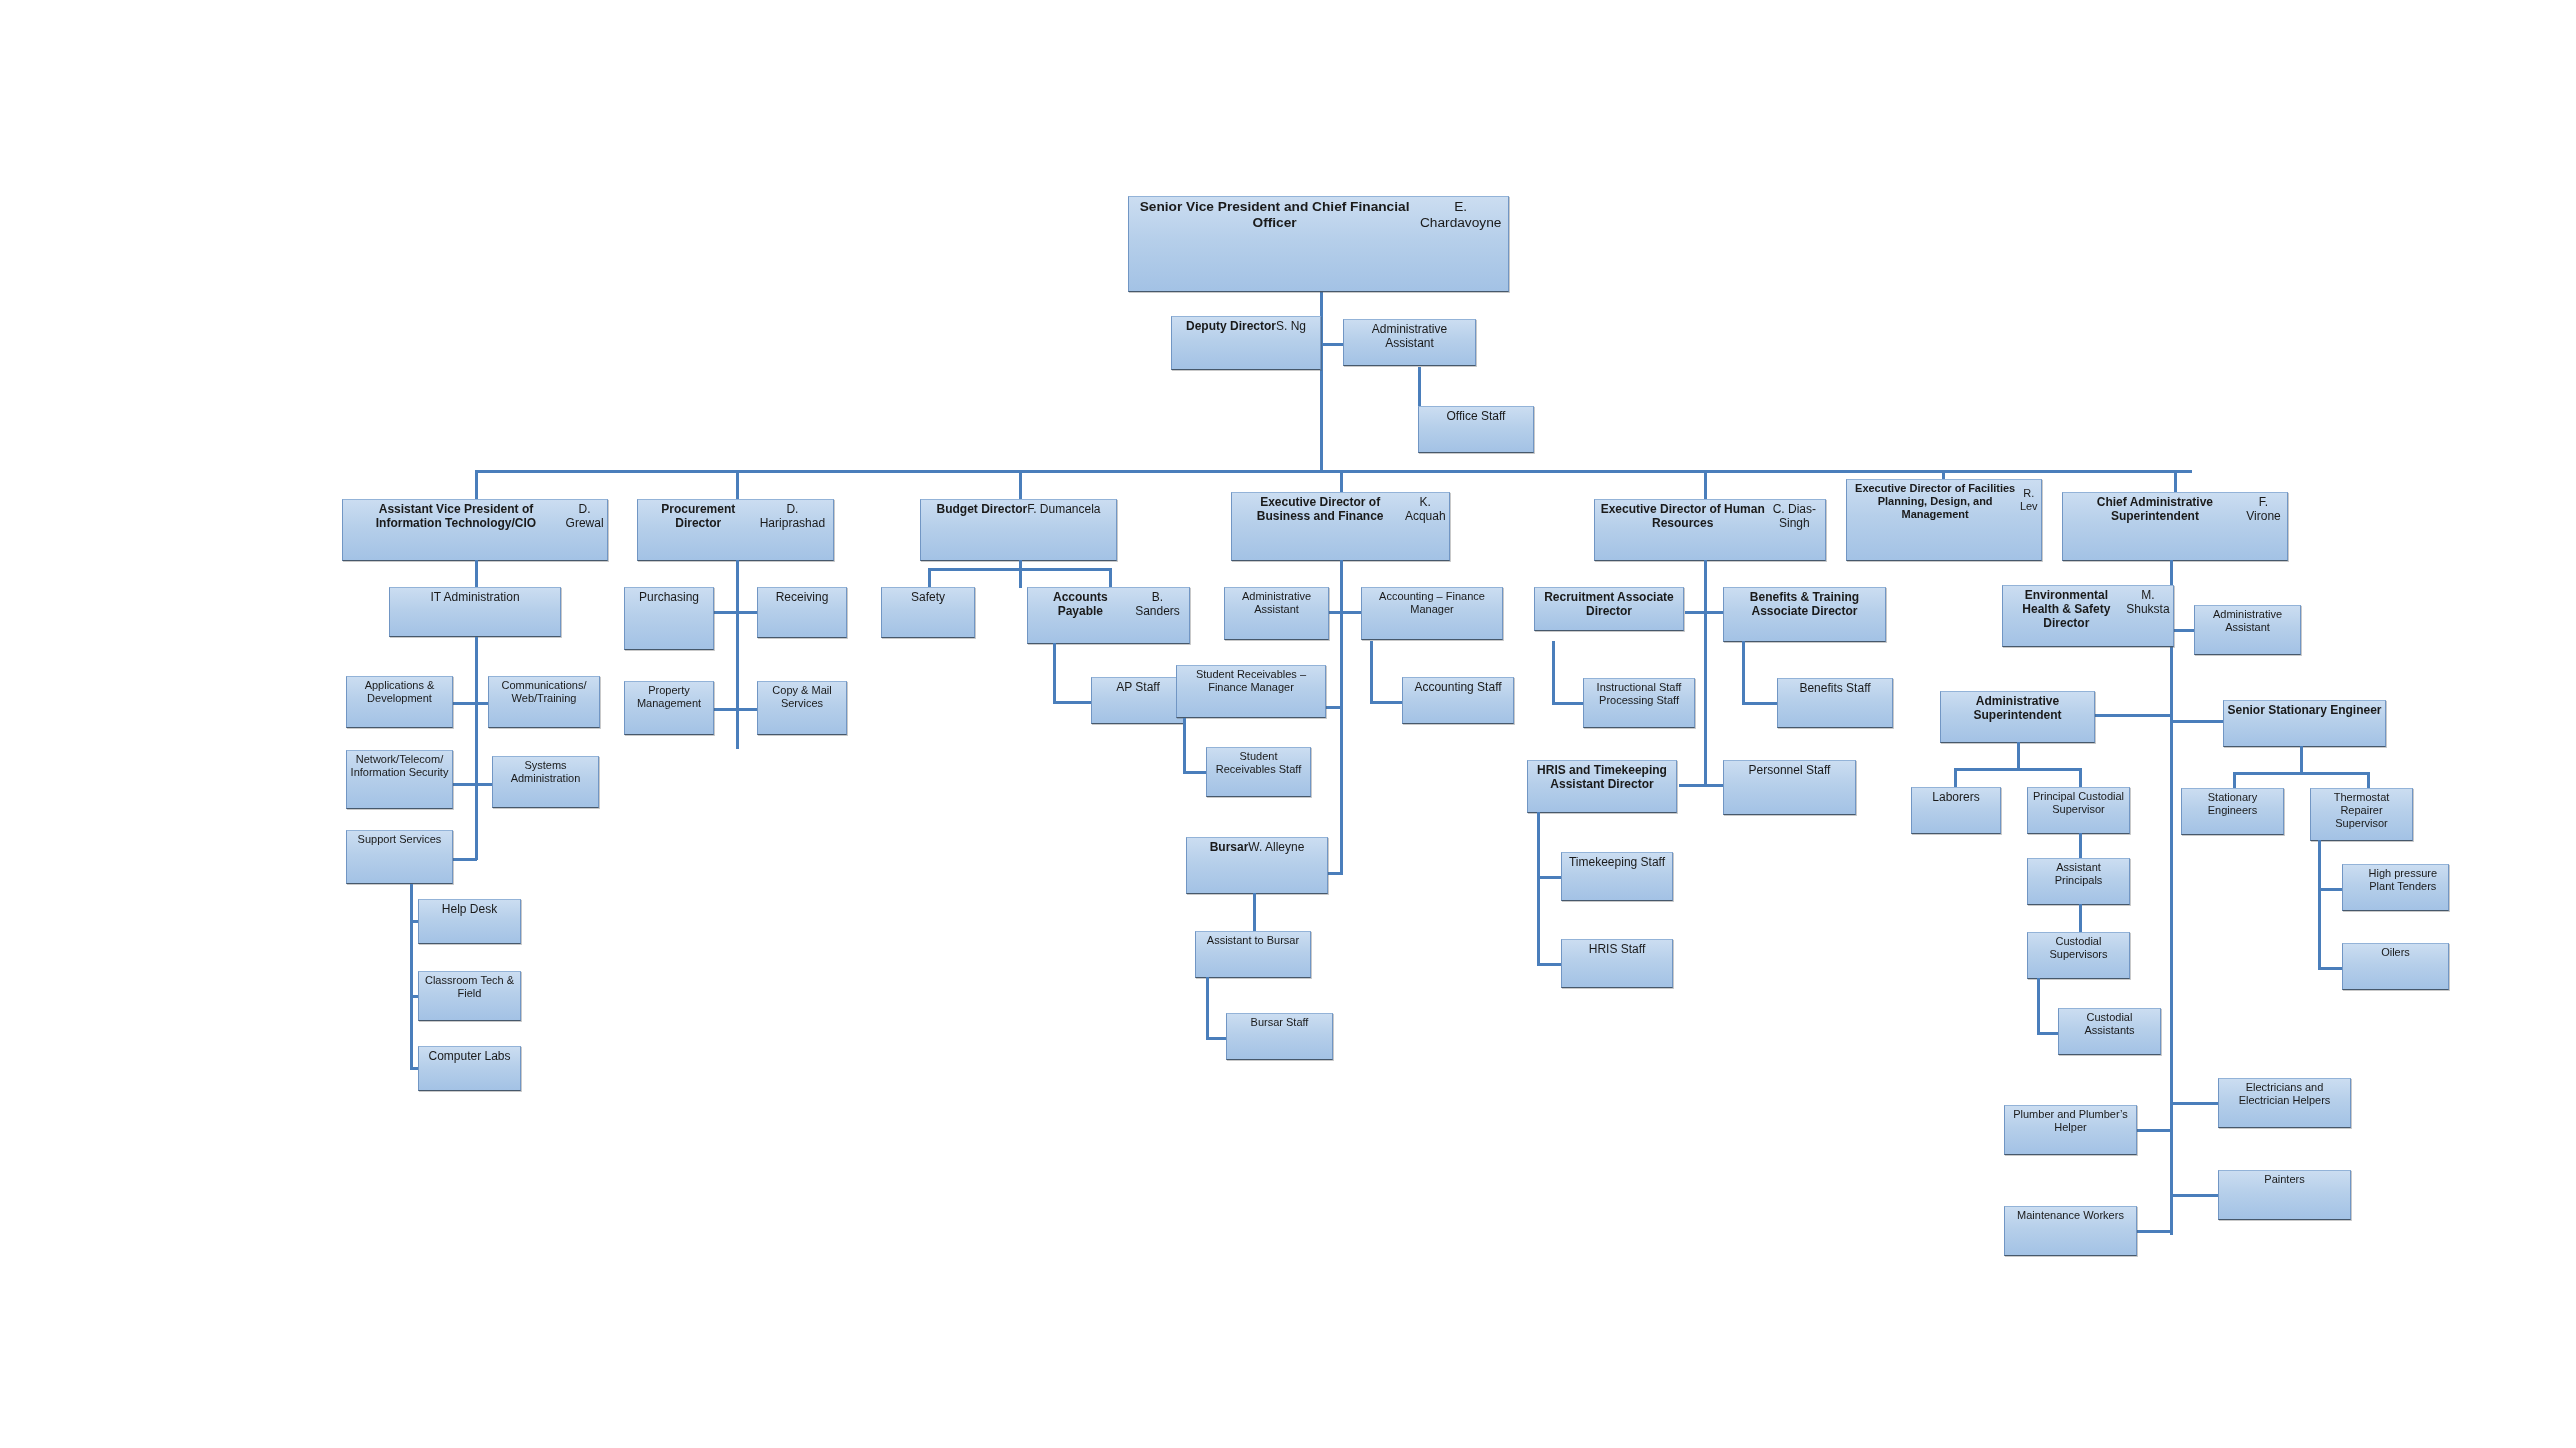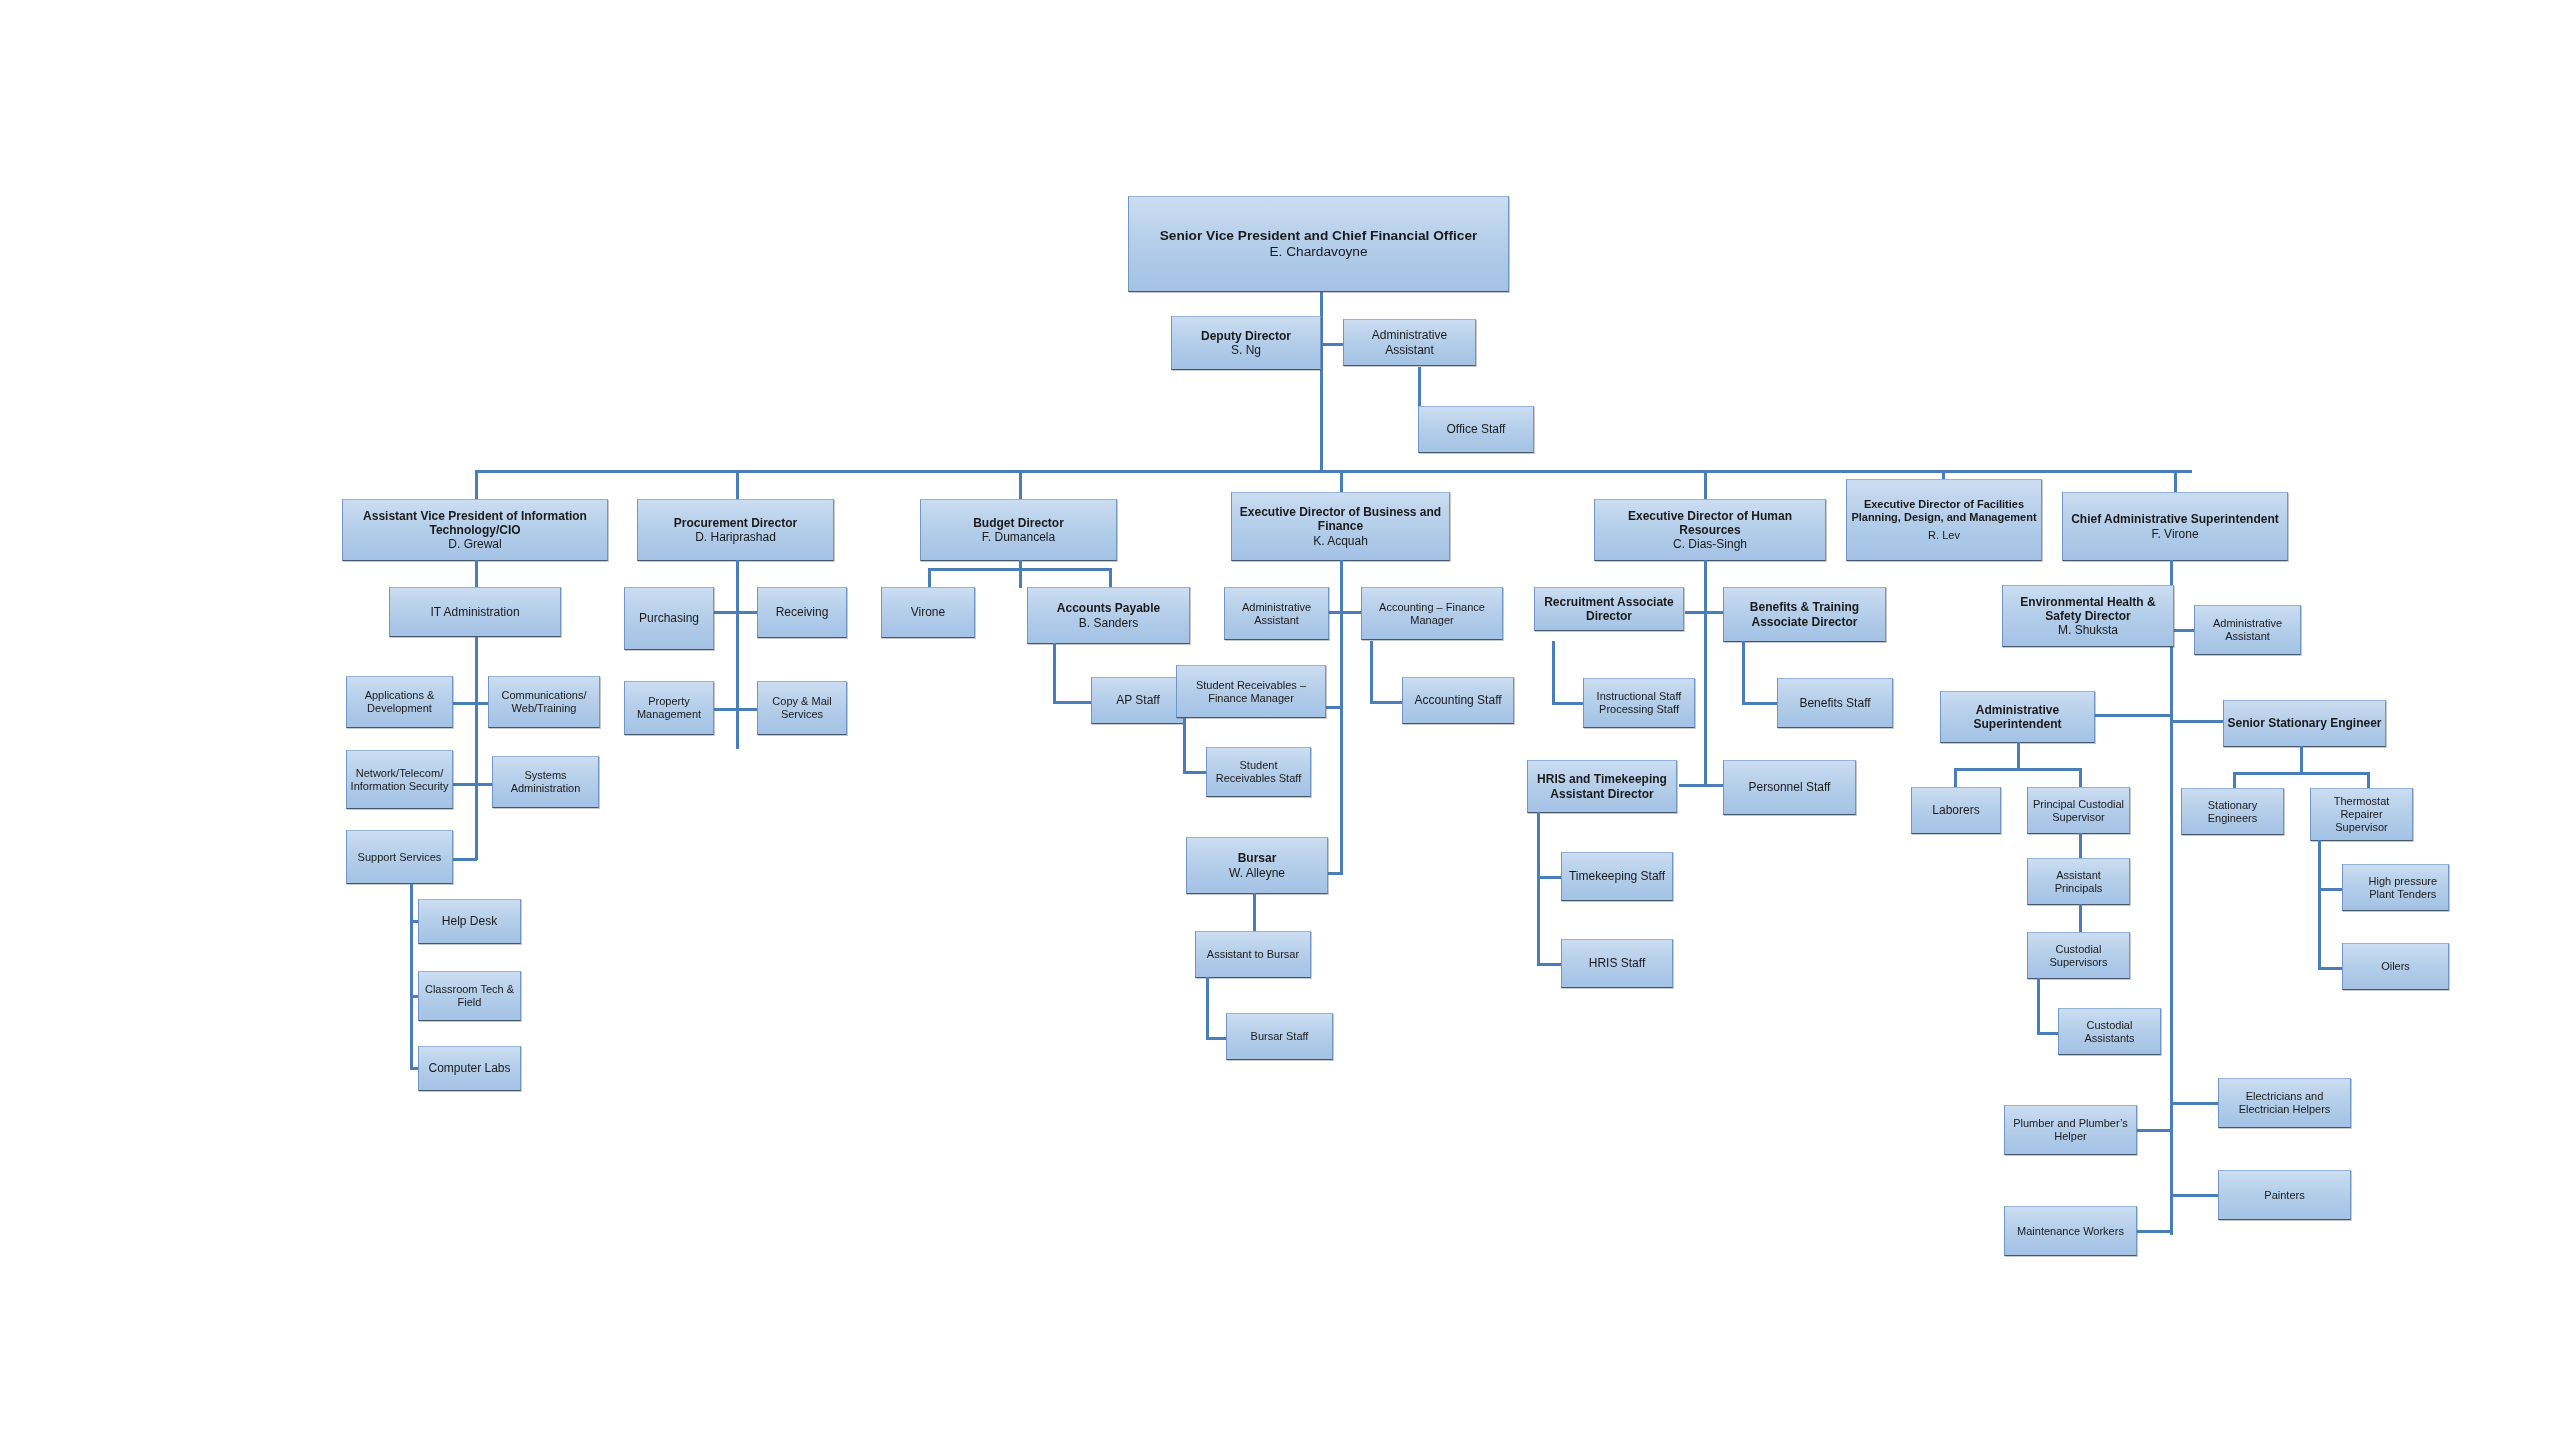--- a/index.html
+++ b/index.html
@@ -20,22 +20,21 @@
   
   .node{
     position:absolute;
     box-sizing:border-box;
     background:linear-gradient(to bottom,#cbddf1 0%,#b6cfea 45%,#a3c2e5 100%);
     border:0.9px solid #7196c4;
     border-top:1.7px solid #93b3d8;
     border-bottom:1.7px solid #46586b;
     box-shadow:0.9px 0.9px 0 rgba(80,80,80,.35);
     display:flex;
-    flex-direction:column;
-    align-items:center;
+    align-items:flex-start;
     justify-content:center;
     text-align:center;
     color:#1a1a1a;
     padding:1.7px 3.4px;
     line-height:1.18;
   }
   .node .ttl{font-weight:bold;}
   .node .nm{font-weight:normal;}
   .f16{font-size:13.7px;}
   .f14{font-size:12px;}
@@ -161,21 +160,21 @@
     <span class="ttl">Budget Director</span>
     <span class="nm">F. Dumancela</span>
   </div>
 
   <div class="ln lnv" style="left:1019px;top:560px;height:28px;"></div>
   <div class="ln lnh" style="left:928px;top:568px;width:183px;"></div>
   <div class="ln lnv" style="left:928px;top:568px;height:20px;"></div>
   <div class="ln lnv" style="left:1109px;top:568px;height:20px;"></div>
 
   <div class="node f14" style="left:881px;top:587px;width:94px;height:51px;">
-    <span>Virone</span>
+    <span>Safety</span>
   </div>
   <div class="node f14" style="left:1027px;top:587px;width:163px;height:57px;">
     <span class="ttl">Accounts Payable</span>
     <span class="nm">B. Sanders</span>
   </div>
 
   <div class="ln lnv" style="left:1053px;top:643px;height:60px;"></div>
   <div class="ln lnh" style="left:1053px;top:701px;width:41px;"></div>
   <div class="node f14" style="left:1091px;top:677px;width:94px;height:47px;">
     <span>AP Staff</span>

